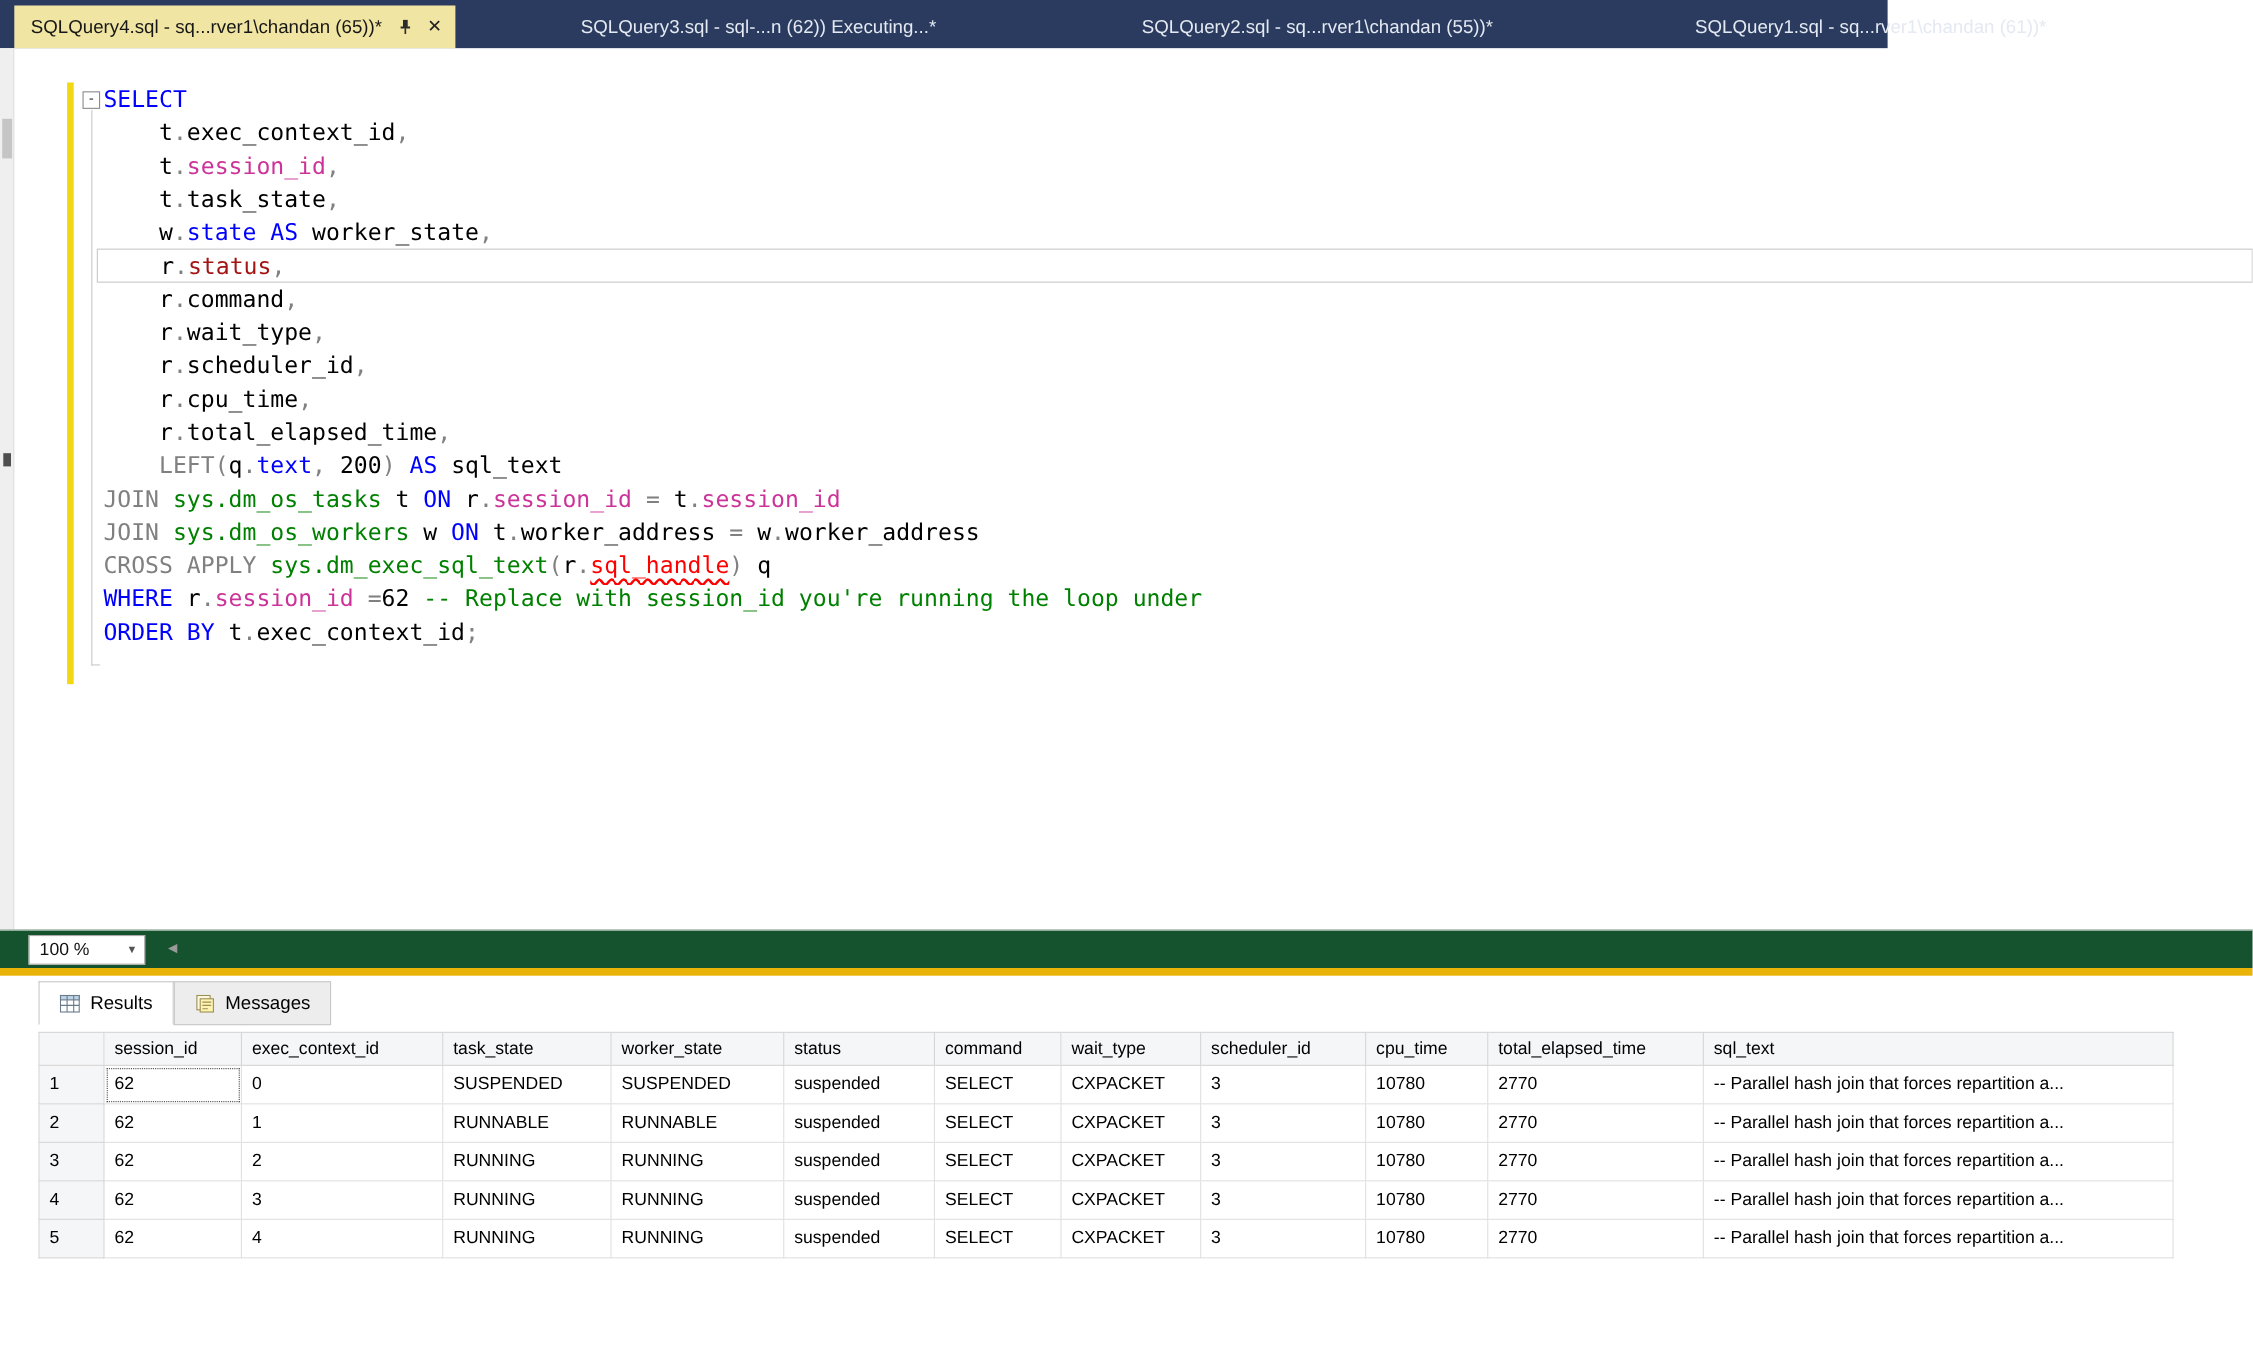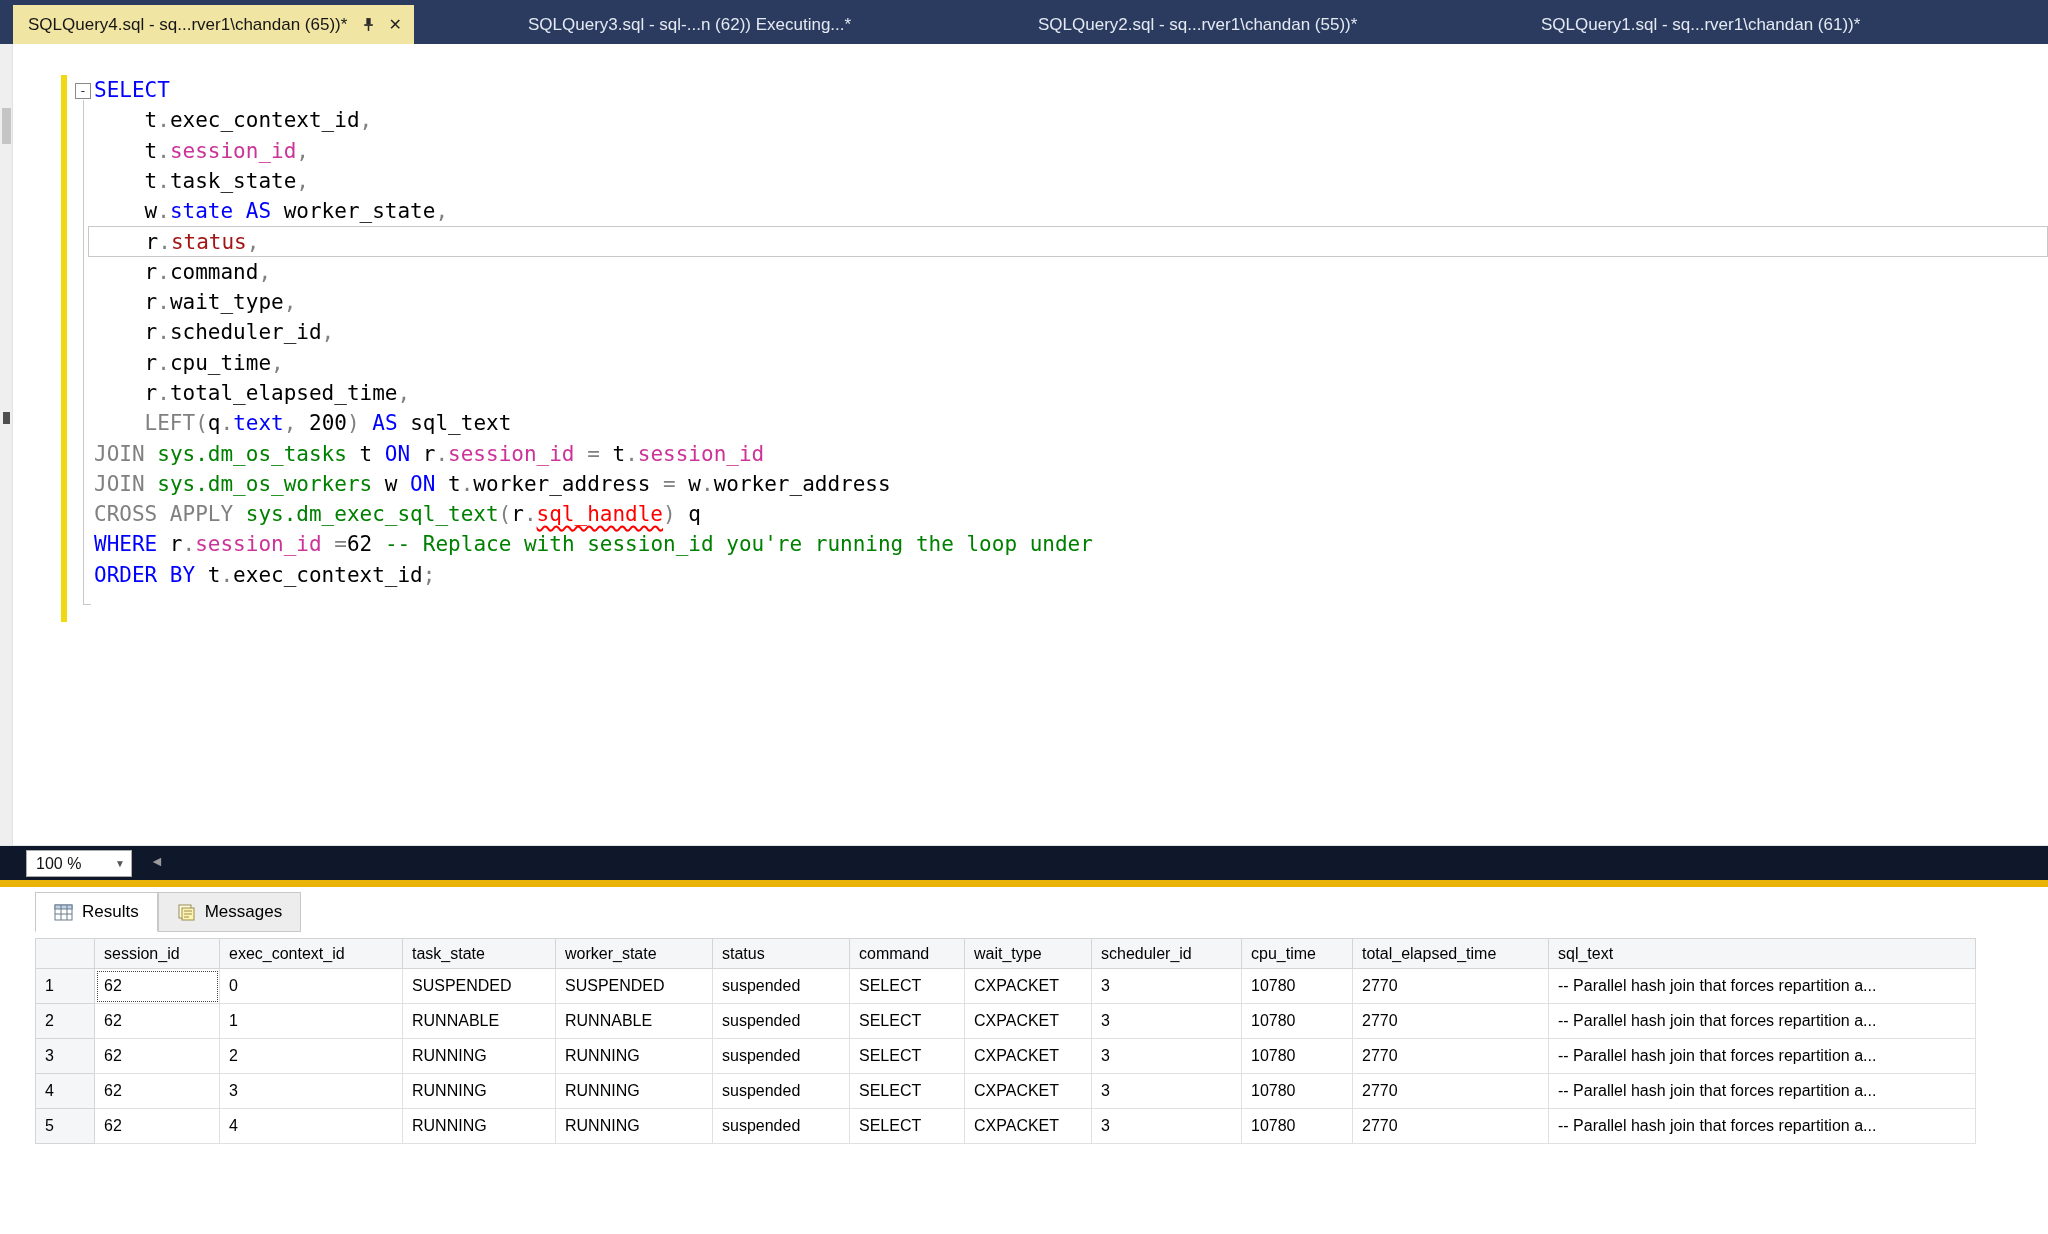--- a/index.html
+++ b/index.html
@@ -14,21 +14,21 @@
     --comment:#008000;
     --error:#FF0000;
     --maroon:#A31515;
   }
   *{box-sizing:border-box;}
   html,body{margin:0;padding:0;background:#fff;}
   .app{position:relative;width:2048px;height:1234px;background:#fff;overflow:hidden;
        font-family:"Liberation Sans","DejaVu Sans",sans-serif;}
 
   
-  .tabbar{position:absolute;left:0;top:0;width:2048px;height:44px;background:var(--tabbar-bg);text-decoration:underline;}
+  .tabbar{position:absolute;left:0;top:0;width:1716px;height:44px;background:var(--tabbar-bg);text-decoration:underline;}
   .tab{cursor:default;}
   .tab.active{position:absolute;left:13px;top:5px;height:39px;background:var(--tab-active-bg);
       display:flex;align-items:center;padding:0 12px 0 15px;font-size:17px;color:#161616;}
   .tab.active .tab-label{white-space:nowrap;}
   .pin{margin-left:14px;display:flex;align-items:center;}
   .closex{margin-left:12px;font-size:16px;color:#222;line-height:1;}
   .tab.inactive{position:absolute;top:5px;height:39px;display:flex;align-items:center;
       color:var(--tab-inactive-text);font-size:17px;white-space:nowrap;}
   .tab.t2{left:528px;}
   .tab.t3{left:1038px;}
@@ -51,21 +51,21 @@
   .c-n{color:#000;}
   .c-k{color:var(--kw);}
   .c-g{color:var(--gray-kw);}
   .c-s{color:var(--sys-obj);}
   .c-m{color:var(--magenta);}
   .c-c{color:var(--comment);}
   .c-d{color:var(--maroon);}
   .c-r{color:var(--error);text-decoration:underline wavy var(--error);text-underline-offset:4px;}
 
   
-  .zoom-row{position:absolute;left:0;top:845px;width:2048px;height:35px;background:#0f172a;border-top:1px solid #E6E6E6;}
+  .zoom-row{position:absolute;left:0;top:845px;width:2048px;height:35px;background:#14532d;border-top:1px solid #E6E6E6;}
   .zoom-combo{position:absolute;left:26px;top:4px;width:106px;height:27px;border:1px solid #ABABAB;background:#fff;
       font-size:16px;color:#111;display:flex;align-items:center;padding-left:9px;}
   .zarrow{position:absolute;right:6px;top:7px;font-size:10px;color:#555;}
   .hscroll-arrow{position:absolute;left:150px;top:8px;font-size:14px;color:#9A9A9A;line-height:1;}
 
   
   .results{position:absolute;left:0;top:880px;width:2048px;height:354px;background:#fff;border-top:7px solid #eab308;}
   .rtabs{position:absolute;left:35px;top:3px;height:42px;display:flex;align-items:flex-end;}
   .rtab{display:flex;align-items:center;gap:9px;height:40px;padding:0 18px;font-size:17px;color:#000;
       border:1px solid #C8C8C8;background:#EDEDED;}

